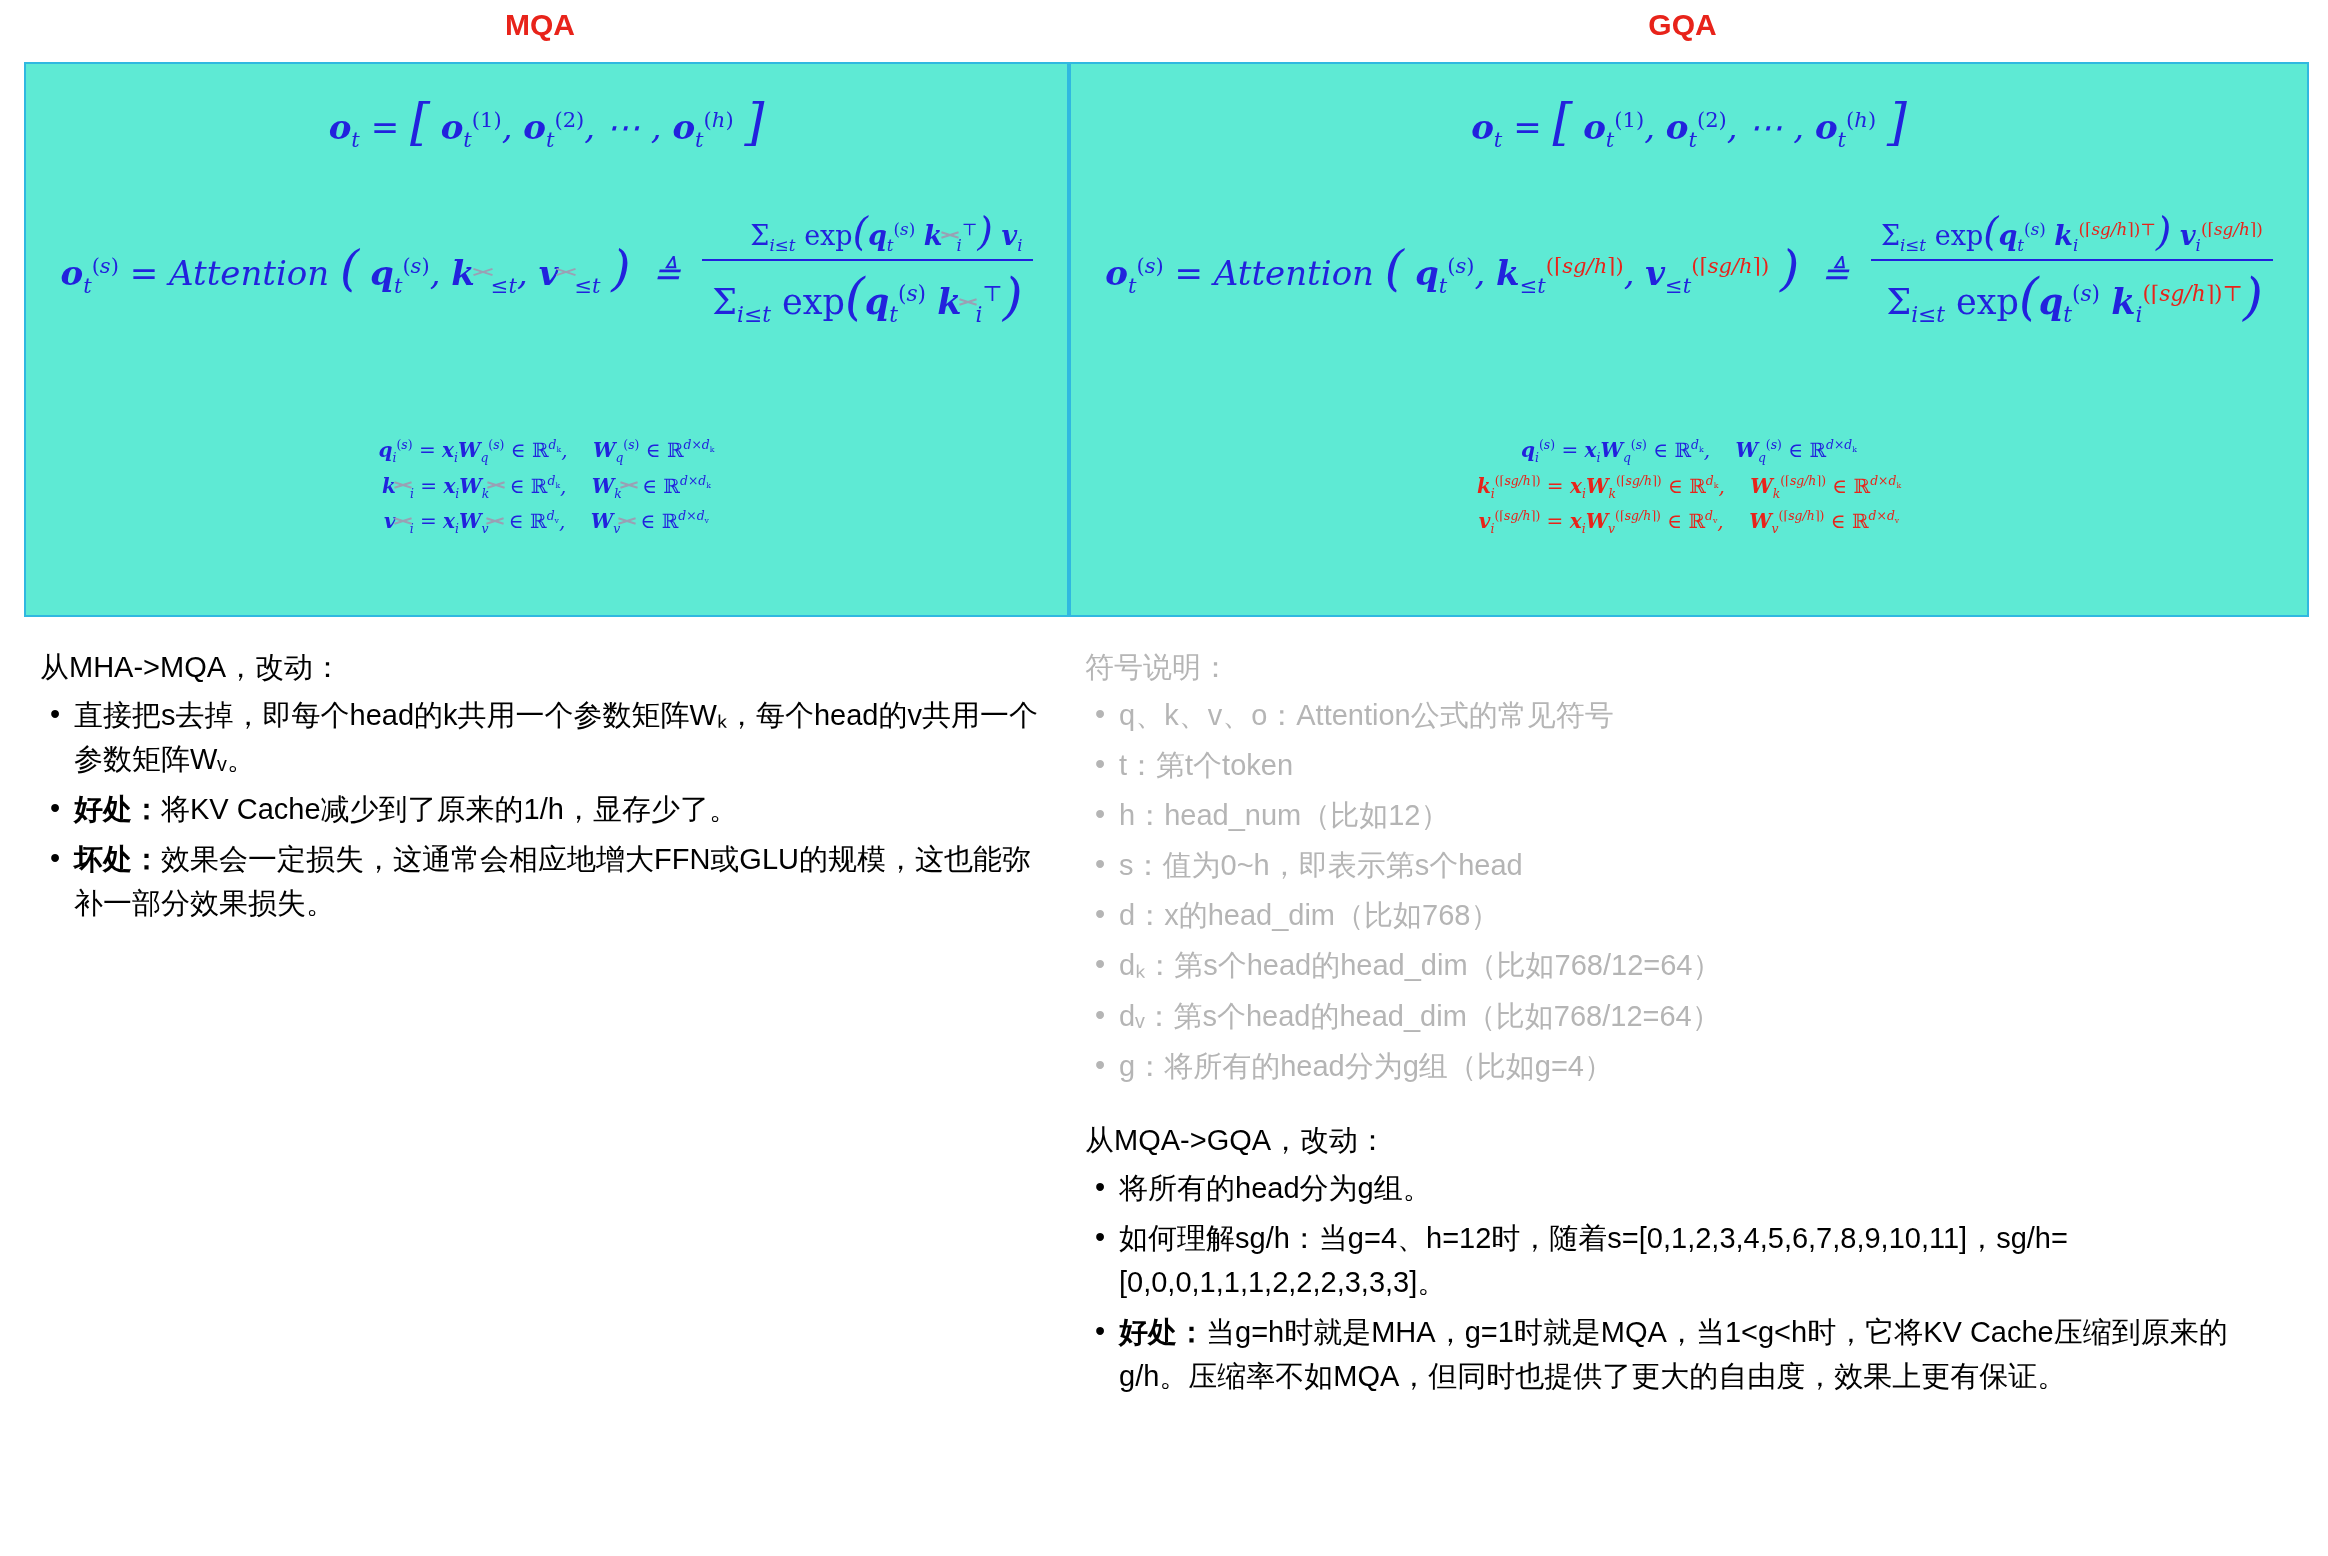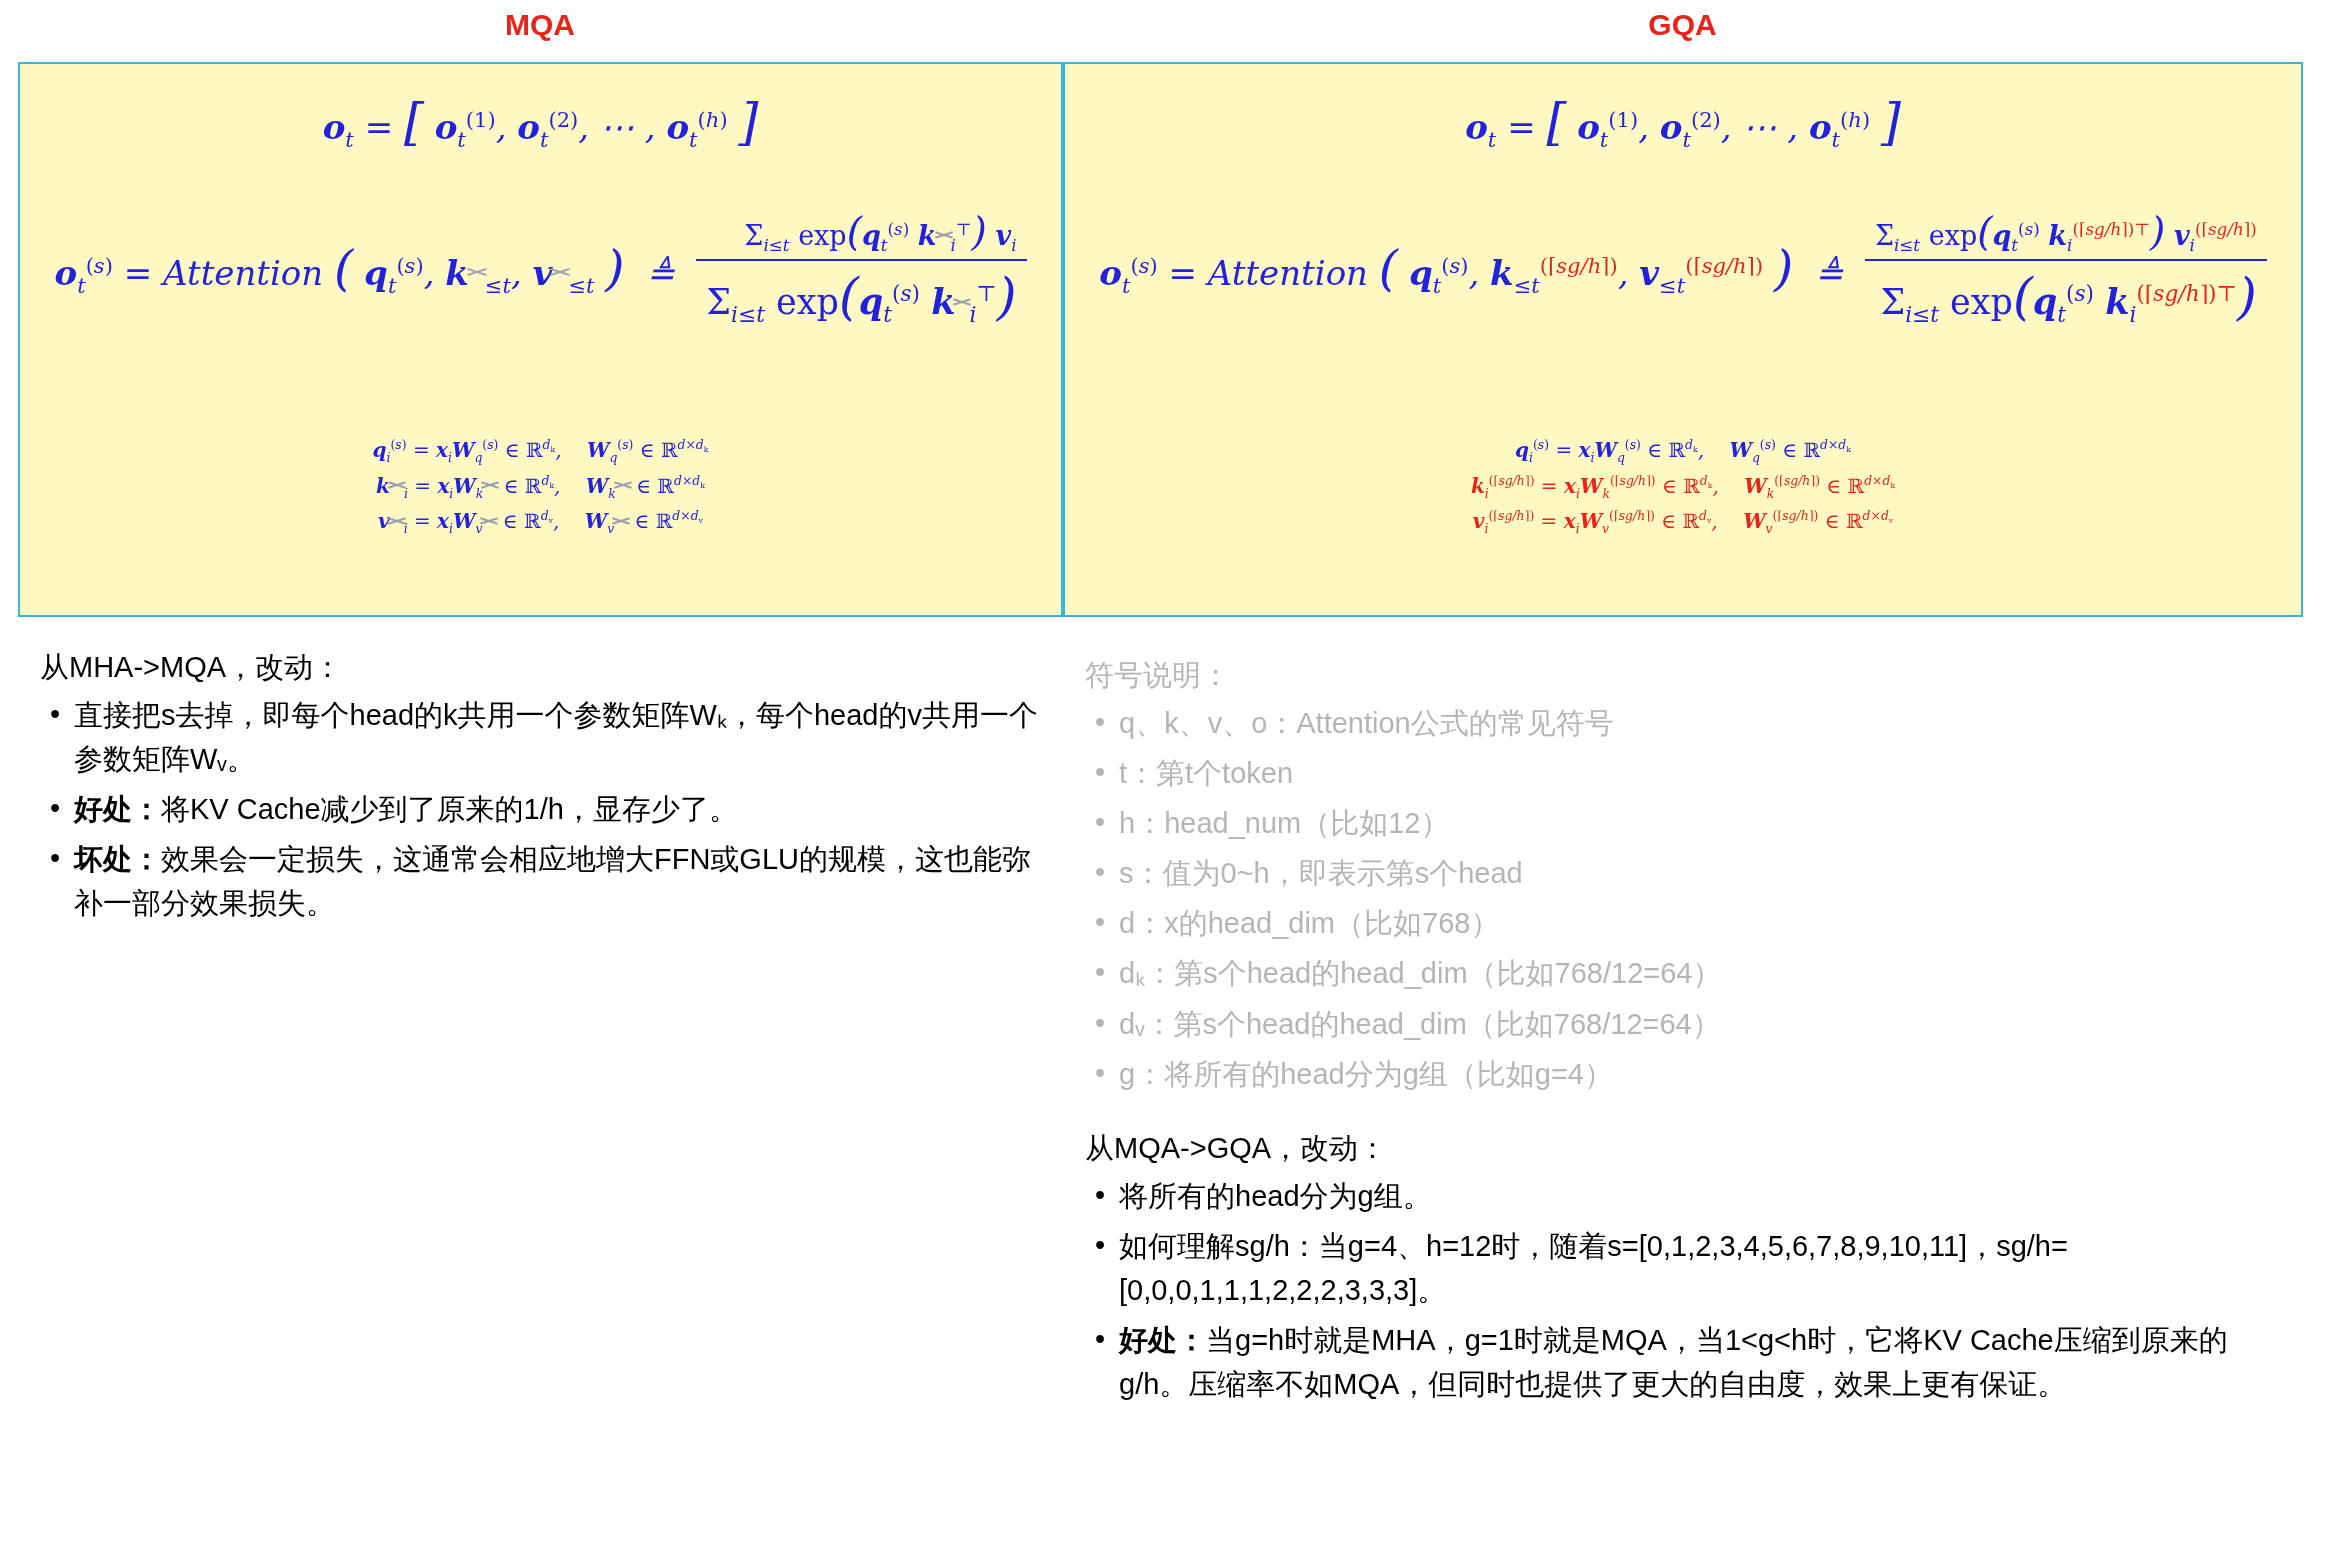--- a/index.html
+++ b/index.html
@@ -26,22 +26,23 @@
   }
   #hdr-mqa { left: 20px; width: 1040px; }
   #hdr-gqa { left: 1065px; width: 1235px; }
 
   
   .formula-box {
     position: absolute;
     top: 62px;
     height: 555px;
     border: 2px solid #30b8e0;
-    background: #fef9c3;
+    background: #5eead4;
     overflow: hidden;
+    margin-left: 6px;
   }
   #box-mqa { left: 18px; width: 1045px; }
   #box-gqa { left: 1063px; width: 1240px; }
 
   .math {
     font-family: "DejaVu Serif", serif;
     color: #2222dd;
     font-style: italic;
   }
   .math .up { font-style: normal; }
@@ -92,21 +93,21 @@
     padding-left: 34px;
     margin: 4px 0 6px 0;
   }
   ul.bul > li::before {
     content: "•";
     position: absolute;
     left: 10px; top: -1px;
   }
   b { font-weight: bold; }
 
-  .gray { color: #b5b5b5; margin-top: 8px; }
+  .gray { color: #b5b5b5; }
   .gray .sec-title { color: #b5b5b5; }
 
   .spacer-block { height: 24px; }
 </style>
 </head>
 <body>
 
 <div class="page">
 
   <div class="col-header" id="hdr-mqa">MQA</div>

